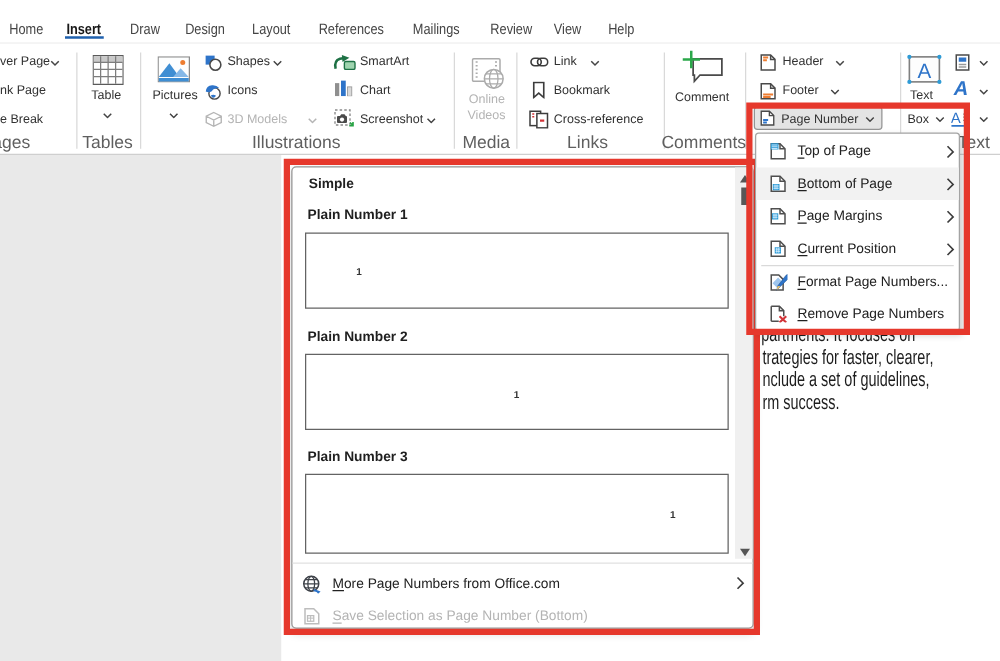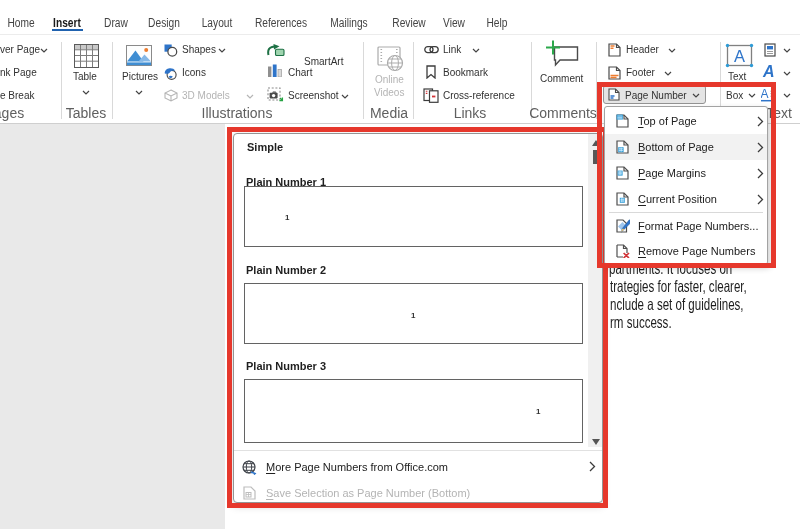--- a/index.html
+++ b/index.html
@@ -100,21 +100,21 @@
   <span class="tx sm gray" style="left:182px;top:90px;">3D Models</span>
   <svg class="ab" style="left:246px;top:94px;" width="8" height="5">
       <path d="M1 1l3 3 3-3" stroke="#b5b5b5" stroke-width="1.2" fill="none"></path>
     </svg>
 
   <svg class="ab" style="left:266px;top:44px;" width="19" height="12" viewBox="0 0 19 12">
     <path d="M2.5 11 Q1 4.5 6 3 L8.5 2.6" fill="none" stroke="#1e7145" stroke-width="2"></path>
     <path d="M7.5 0 L13.5 2.2 L8 5.6 Z" fill="#1e7145"></path>
     <rect x="9.5" y="5.2" width="8.5" height="6.3" rx="1.2" fill="#9fd4af" stroke="#1e7145" stroke-width="1.1"></rect>
   </svg>
-  <span class="tx sm" style="left:304px;top:44px;margin-top:12px;">SmartArt</span>
+  <span class="tx sm" style="left:288px;top:44px;">SmartArt</span>
 
   <svg class="ab" style="left:267px;top:64px;" width="16" height="13" viewBox="0 0 16 13">
     <rect x="1" y="2.5" width="3.4" height="10.5" fill="#8f8f8f"></rect>
     <rect x="5.8" y="0.5" width="3.8" height="12.5" fill="#2e74c9"></rect>
     <rect x="11" y="5.5" width="3.4" height="7.5" fill="#d9d9d9" stroke="#9a9a9a" stroke-width="0.7"></rect>
   </svg>
   <span class="tx sm" style="left:288px;top:67px;">Chart</span>
 
   <svg class="ab" style="left:267px;top:87px;" width="18" height="15" viewBox="0 0 18 15">
     <rect x="1" y="1" width="12" height="12" fill="none" stroke="#8a8a8a" stroke-dasharray="2 1.7" stroke-width="1.1"></rect>
@@ -245,21 +245,21 @@
   <div class="ab" style="left:225px;top:124px;width:575px;height:405px;background:#fff;"></div>
 
   <span class="doctx" style="left:609px;top:259.5px;">partments. It focuses on</span>
   <span class="doctx" style="left:610px;top:277.5px;">trategies for faster, clearer,</span>
   <span class="doctx" style="left:610px;top:295.5px;">nclude a set of guidelines,</span>
   <span class="doctx" style="left:610px;top:313.5px;">rm success.</span>
 
   <div id="gallery" class="ab" style="left:233px;top:133px;width:369.5px;height:370px;background:#fff;border:1px solid #949494;border-radius:4px;box-shadow:0 3px 8px rgba(0,0,0,0.18);"></div>
 
   <span class="tx gbold" style="left:247px;top:141px;">Simple</span>
-  <span class="tx gbold" style="left:246px;top:176px;">Plain Number 1</span>
+  <span class="tx gbold" style="left:246px;top:166px;">Plain Number 1</span>
   <div class="pbox" style="left:244px;top:186px;width:339px;height:61px;"></div>
   <span class="pnum" style="left:285px;top:213px;">1</span>
 
   <span class="tx gbold" style="left:246px;top:264px;">Plain Number 2</span>
   <div class="pbox" style="left:244px;top:283px;width:339px;height:61px;"></div>
   <span class="pnum" style="left:411px;top:311px;">1</span>
 
   <span class="tx gbold" style="left:246px;top:360px;">Plain Number 3</span>
   <div class="pbox" style="left:244px;top:379px;width:339px;height:64px;"></div>
   <span class="pnum" style="left:536px;top:407px;">1</span>

